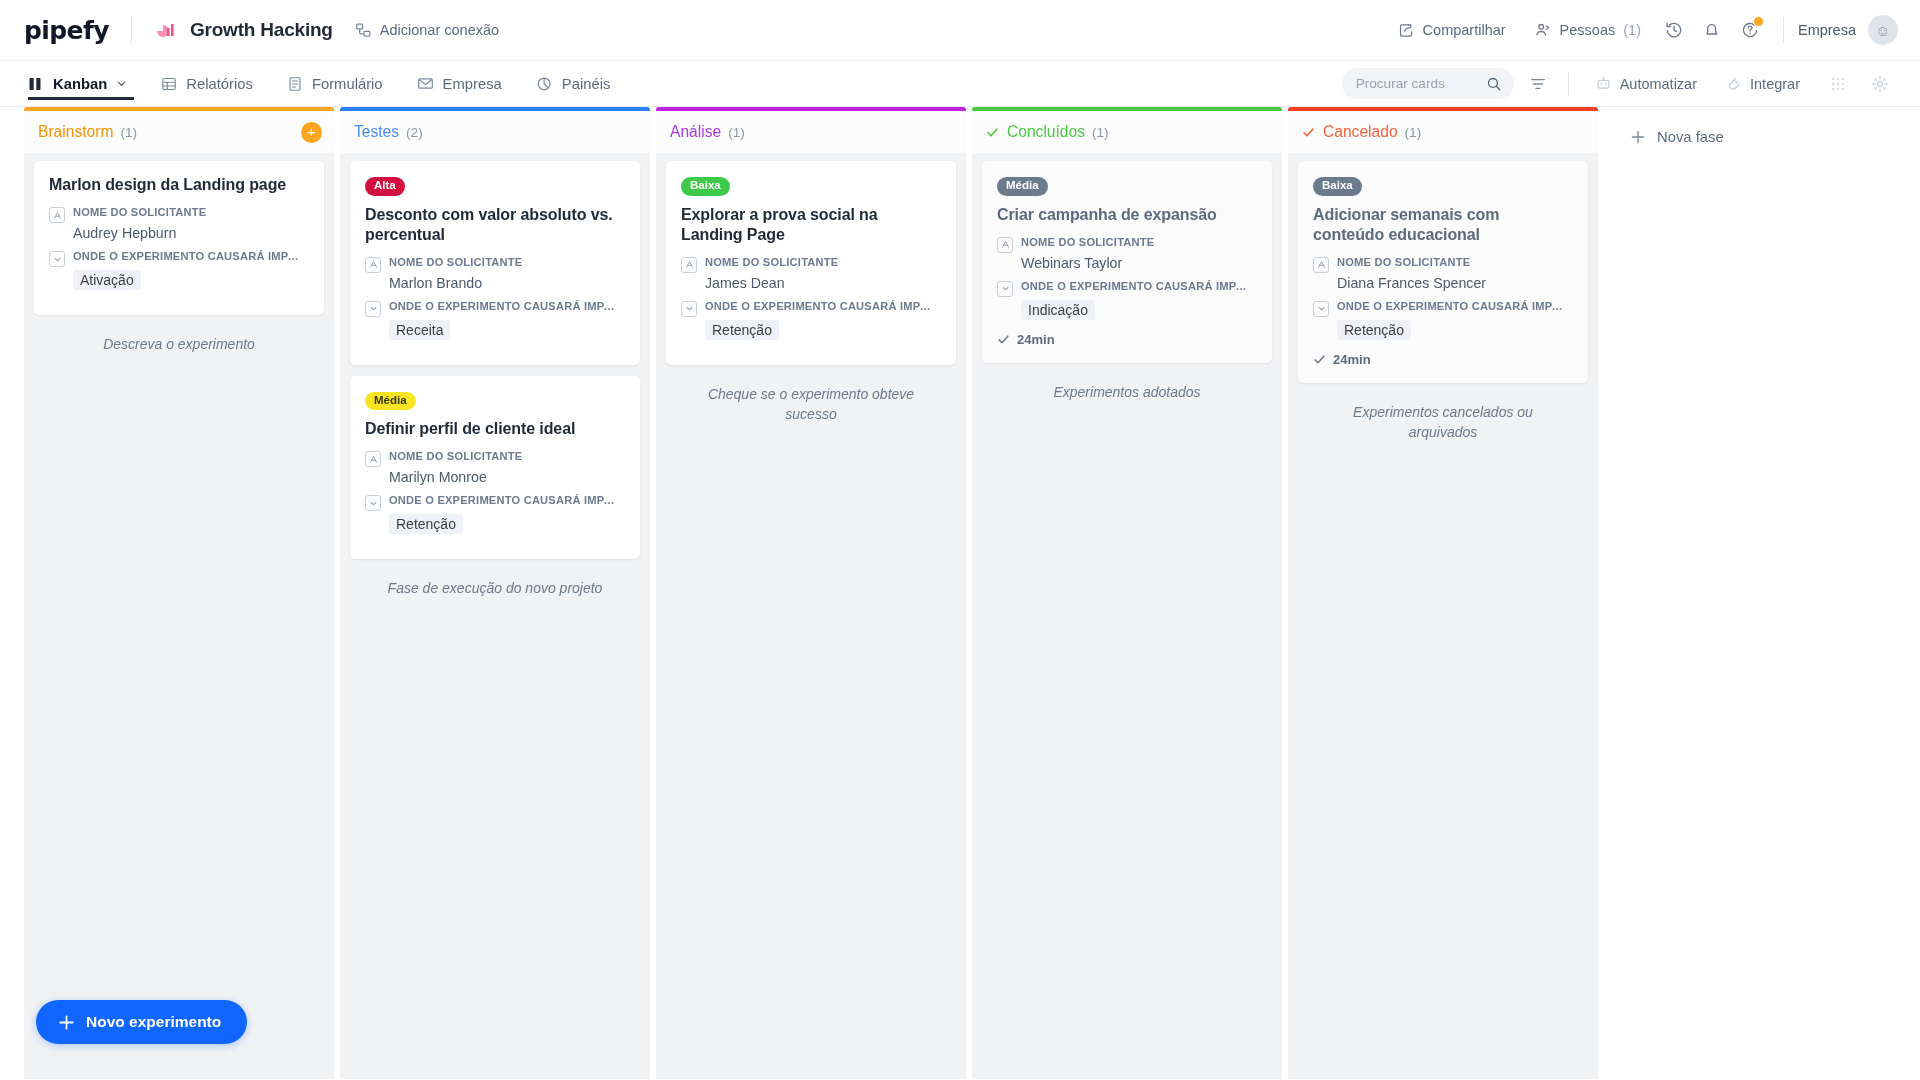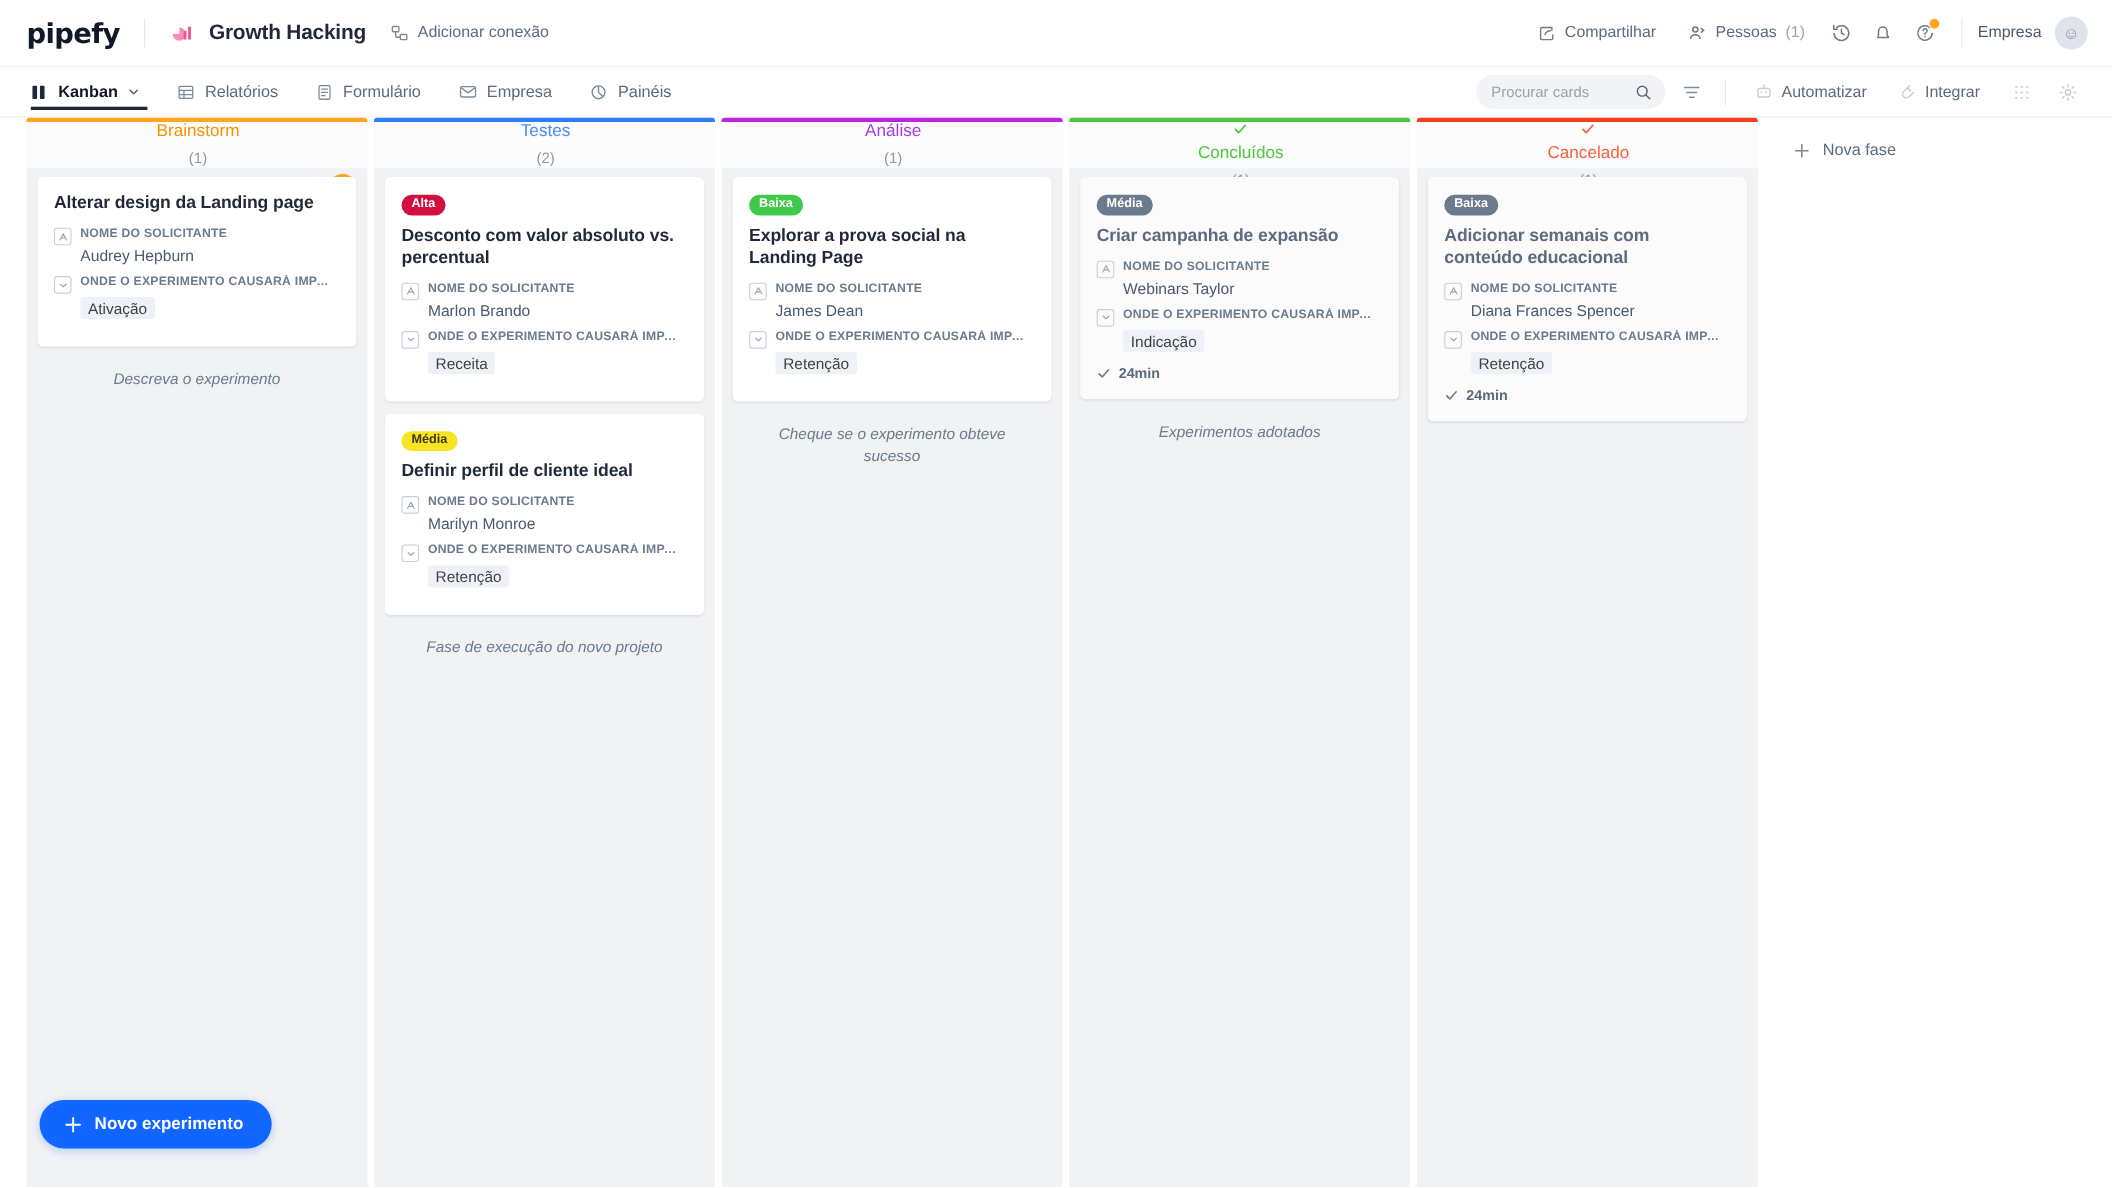--- a/index.html
+++ b/index.html
@@ -146,21 +146,20 @@
     background: #f1f2f4;
     position: relative;
   }
   .col-top-bar { height: 4px; border-radius: 3px 3px 0 0; }
   .col-header {
     height: 42px;
     display: flex; align-items: center;
     padding: 0 12px 0 14px;
     gap: 7px;
     background: #fcfcfd;
-    flex-direction: column;
   }
   .col-title { font-size: 15.6px; font-weight: 500; }
   .col-count { font-size: 13.6px; color: #8b98a8; }
   .col-check { font-size: 14px; margin-right: 1px; }
   .col-add {
     margin-left: auto;
     width: 21px; height: 21px; border-radius: 50%;
     background: #ffa51f; color: #fff;
     display: flex; align-items: center; justify-content: center;
     font-size: 15px; line-height: 1; cursor: pointer;
@@ -454,21 +453,21 @@
 <div class="board" id="board">
   <div class="column">
       <div class="col-top-bar" style="background: rgb(255, 165, 31);"></div>
       <div class="col-header">
         <span class="col-title" style="color:#f59300">Brainstorm</span>
         <span class="col-count">(1)</span>
         <span class="col-add">+</span>
       </div>
       <div class="col-body">
         <div class="card">
-          <div class="card-title">Alterar design da Landing page</div>
+          <div class="card-title">Marlon design da Landing page</div>
           <div class="field">
             <div class="field-head">
               <span class="f-icon">
                 <svg width="9" height="9" viewBox="0 0 10 10" fill="none" stroke="#98a4b2" stroke-width="1.1">
                   <path d="M1.6 8L5 1.8 8.4 8M2.9 5.9h4.2" stroke-linecap="round" stroke-linejoin="round"></path>
                 </svg>
               </span>
               <span class="field-label">NOME DO SOLICITANTE</span>
             </div>
             <div class="field-value">Audrey Hepburn</div>
@@ -629,20 +628,21 @@
               </span>
               <span class="field-label">ONDE O EXPERIMENTO CAUSARÁ IMPA...</span>
             </div><div class="tag-value">Retenção</div></div><div class="card-meta">
             <span>
               <svg width="13" height="13" viewBox="0 0 14 14" fill="none" stroke="#6b7a8d" stroke-width="1.6">
                 <path d="M2.4 7.4l3 3 6.2-7" stroke-linecap="round" stroke-linejoin="round"></path>
               </svg>
             </span>
             <span>24min</span>
           </div></div>
+        <div class="col-hint">Experimentos cancelados ou arquivados</div>
       </div>
     </div>
     <div class="new-phase" id="new-phase">
     <span>
       <svg width="16" height="16" viewBox="0 0 16 16" fill="none" stroke="#7b8a9b" stroke-width="1.4">
         <path d="M8 2.4v11.2M2.4 8h11.2" stroke-linecap="round"></path>
       </svg>
     </span>
     <span>Nova fase</span>
   </div>

